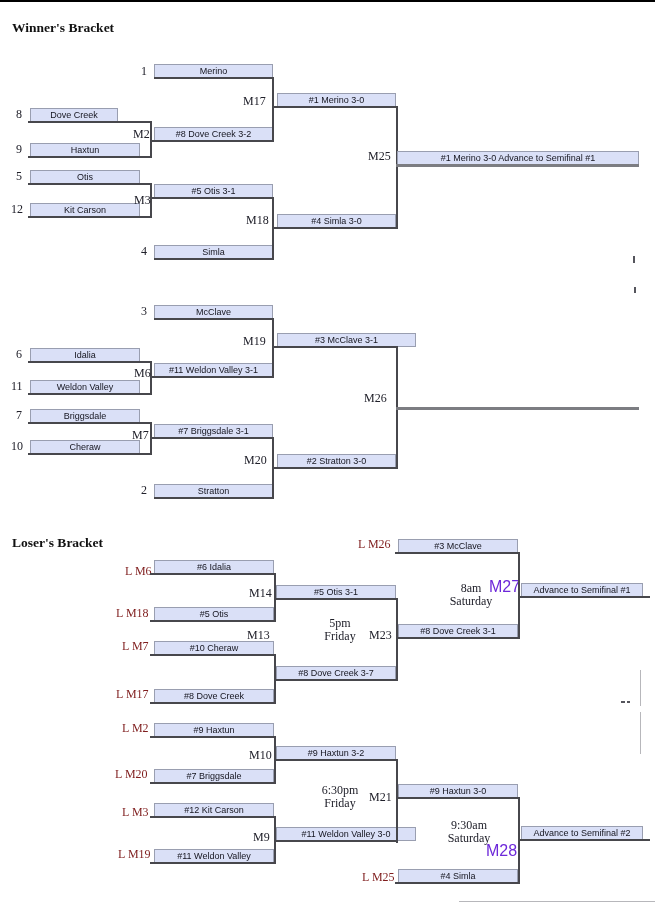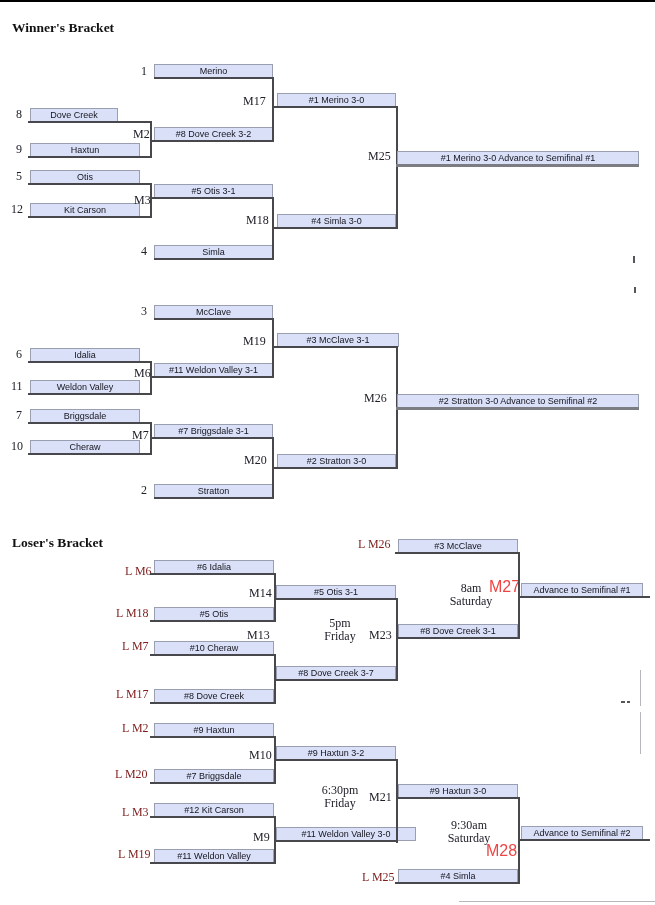--- a/index.html
+++ b/index.html
@@ -6,21 +6,21 @@
   #page{position:relative;width:655px;height:905px;background:#ffffff;overflow:hidden;
         font-family:"Liberation Sans",sans-serif;}
   .bx{position:absolute;height:14px;background:#dae0f7;border:1px solid #999eb0;
       box-sizing:border-box;font:9px "Liberation Sans",sans-serif;text-align:center;
       line-height:12px;color:#15151f;white-space:nowrap;overflow:hidden;}
   .hl{position:absolute;height:2px;background:#47474c;}
   .vl{position:absolute;width:2px;background:#47474c;}
   .thick{height:3px;background:#7c7d82;}
   .sl{position:absolute;font:12px "Liberation Serif",serif;color:#20202a;white-space:nowrap;}
   .ll{position:absolute;font:12px "Liberation Serif",serif;color:#7f1d1d;white-space:nowrap;}
-  .big{position:absolute;font:16px "Liberation Sans",sans-serif;color:#ef4444;white-space:nowrap;}
+  .big{position:absolute;font:16px "Liberation Sans",sans-serif;color:#6d28d9;white-space:nowrap;}
   .sched{position:absolute;font:12px "Liberation Serif",serif;text-align:center;
          line-height:13px;color:#20202a;}
   .sched span{display:block;}
   .heading{position:absolute;font:bold 13.5px "Liberation Serif",serif;color:#111;}
   .title{position:absolute;left:317px;top:3px;width:183px;height:52px;background:#c9d3f0;
          font:bold 35px "DejaVu Serif",serif;color:#0b0b0b;text-align:center;line-height:52px;
          letter-spacing:0px;}
   .toprule{position:absolute;left:0;top:0;width:655px;height:2px;background:#000;}
   .art{position:absolute;background:#55555c;}
   .faint{position:absolute;background:#b7b7bb;}
@@ -94,21 +94,21 @@
   <div class="bx" style="left:30px;top:380px;width:110px">Weldon Valley</div>
   <i class="hl" style="left:28px;top:393px;width:124px"></i>
   <i class="vl" style="left:150px;top:361px;height:34px"></i>
 
   <div class="sl" style="left:134px;top:366px">M6</div>
   <div class="bx" style="left:154px;top:363px;width:119px">#11 Weldon Valley 3-1</div>
   <i class="hl" style="left:150px;top:376px;width:124px"></i>
 
   <div class="sl" style="left:243px;top:334px">M19</div>
   <i class="vl" style="left:272px;top:318px;height:60px"></i>
-  <div class="bx" style="left:277px;top:333px;width:122px">#3 McClave 3-1</div>
+  <div class="bx" style="left:277px;top:333px;width:139px">#3 McClave 3-1</div>
   <i class="hl" style="left:272px;top:346px;width:124px"></i>
 
   <div class="sl" style="left:16px;top:408px">7</div>
   <div class="bx" style="left:30px;top:409px;width:110px">Briggsdale</div>
   <i class="hl" style="left:28px;top:422px;width:124px"></i>
 
   <div class="sl" style="left:11px;top:439px">10</div>
   <div class="bx" style="left:30px;top:440px;width:110px">Cheraw</div>
   <i class="hl" style="left:28px;top:453px;width:124px"></i>
   <i class="vl" style="left:150px;top:422px;height:33px"></i>
@@ -121,21 +121,20 @@
   <div class="bx" style="left:154px;top:484px;width:119px">Stratton</div>
   <i class="hl" style="left:154px;top:497px;width:120px"></i>
 
   <div class="sl" style="left:244px;top:453px">M20</div>
   <i class="vl" style="left:272px;top:437px;height:62px"></i>
   <div class="bx" style="left:277px;top:454px;width:119px">#2 Stratton 3-0</div>
   <i class="hl" style="left:272px;top:467px;width:126px"></i>
 
   <div class="sl" style="left:364px;top:391px">M26</div>
   <i class="vl" style="left:396px;top:346px;height:123px"></i>
-  <div class="bx" style="left:397px;top:394px;width:242px">#2 Stratton 3-0 Advance to Semifinal #2</div>
   <i class="hl thick" style="left:396px;top:407px;width:243px"></i>
 
   <div class="heading" style="left:12px;top:535px">Loser's Bracket</div>
 
   <div class="ll" style="left:358px;top:537px">L M26</div>
   <div class="bx" style="left:398px;top:539px;width:120px">#3 McClave</div>
   <i class="hl" style="left:395px;top:552px;width:123px"></i>
 
   <div class="ll" style="left:125px;top:564px">L M6</div>
   <div class="bx" style="left:154px;top:560px;width:120px">#6 Idalia</div>

